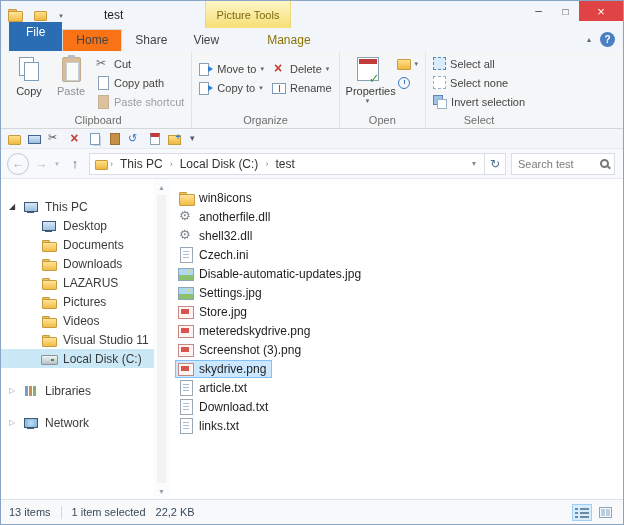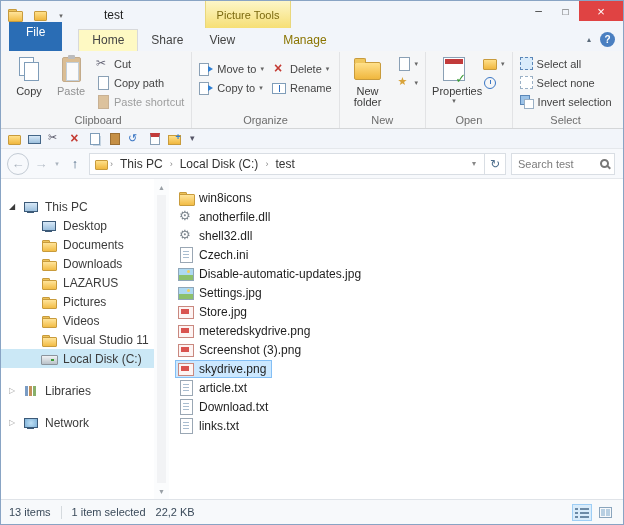--- a/index.html
+++ b/index.html
@@ -18,21 +18,21 @@
   .context-group { position:absolute; left:204px; top:0; height:27px; width:86px; display:flex; align-items:center; justify-content:center; font-size:11px; color:#7c6a10; background:linear-gradient(#fdf6c8,#f6df75); border-left:1px solid #e9d77c; border-right:1px solid #e9d77c; }
   .win-controls { margin-left:auto; display:flex; height:20px; align-self:flex-start; }
   .wbtn { width:27px; display:flex; align-items:center; justify-content:center; color:#444; font-size:12px; }
   .wbtn.maxi { font-size:10px; }
   .wbtn.close { width:44px; background:#e04343; color:#fff; font-size:13px; }
 
   
   .tabrow { height:22px; flex:0 0 auto; display:flex; align-items:flex-end; padding-left:8px; position:relative; }
   .tab { padding:3px 13px 4px 13px; font-size:12px; color:#444; cursor:default; }
   .tab.file { background:#2a6db5; color:#fff; padding:3px 17px 12px 17px; }
-  .tab.active { background:#fef9c3; border:1px solid #d8d9da; border-bottom:none;margin-left:16px; }
+  .tab.active { background:#f97316; border:1px solid #d8d9da; border-bottom:none; }
   .tab.manage { color:#8a7400; margin-left:22px; }
   .tabrow-right { position:absolute; right:8px; top:3px; display:flex; align-items:center; gap:9px; }
   .chev-up { color:#5b githubb; color:#5b6b7b; font-size:8px; }
   .help { width:15px; height:15px; border-radius:50%; background:#4a7fc1; color:#fff; font-size:10px; font-weight:bold; display:flex; align-items:center; justify-content:center; }
 
   
   .ribbon { height:78px; flex:0 0 auto; background:#f5f6f7; border-bottom:1px solid #d4d6d8; display:flex; padding:1px 2px 0 4px; overflow:hidden; }
   .rgroup { display:flex; flex-direction:column; padding:0 3px; }
   .rgroup + .rgroup { border-left:1px solid #e2e3e5; }
   .rgroup-body { flex:1; display:flex; align-items:flex-start; }
@@ -255,41 +255,20 @@
           </div>
           <div class="btn-small">
             <span class="smico ic-ren"></span>
             <span>Rename</span>
           </div>
         </div>
       </div>
       <div class="rgroup-label">Organize</div>
     </div>
 
-    <div class="rgroup">
-      <div class="rgroup-body">
-        <div class="btn-large">
-          <span class="big">
-              <span class="ic-folder-big"></span>
-            </span>
-          <span class="blabel">New folder</span>
-        </div>
-        <div class="btn-col">
-          <div class="btn-small">
-            <span class="smico ic-minidoc"></span>
-            <span class="dd">▾</span>
-          </div>
-          <div class="btn-small">
-            <span class="smico ic-star"></span>
-            <span class="dd">▾</span>
-          </div>
-        </div>
-      </div>
-      <div class="rgroup-label">New</div>
-    </div>
 
     <div class="rgroup">
       <div class="rgroup-body">
         <div class="btn-large">
           <span class="big">
               <span class="ic-props"></span>
             </span>
           <span class="blabel">Properties</span>
           <span class="dd">▾</span>
         </div>

